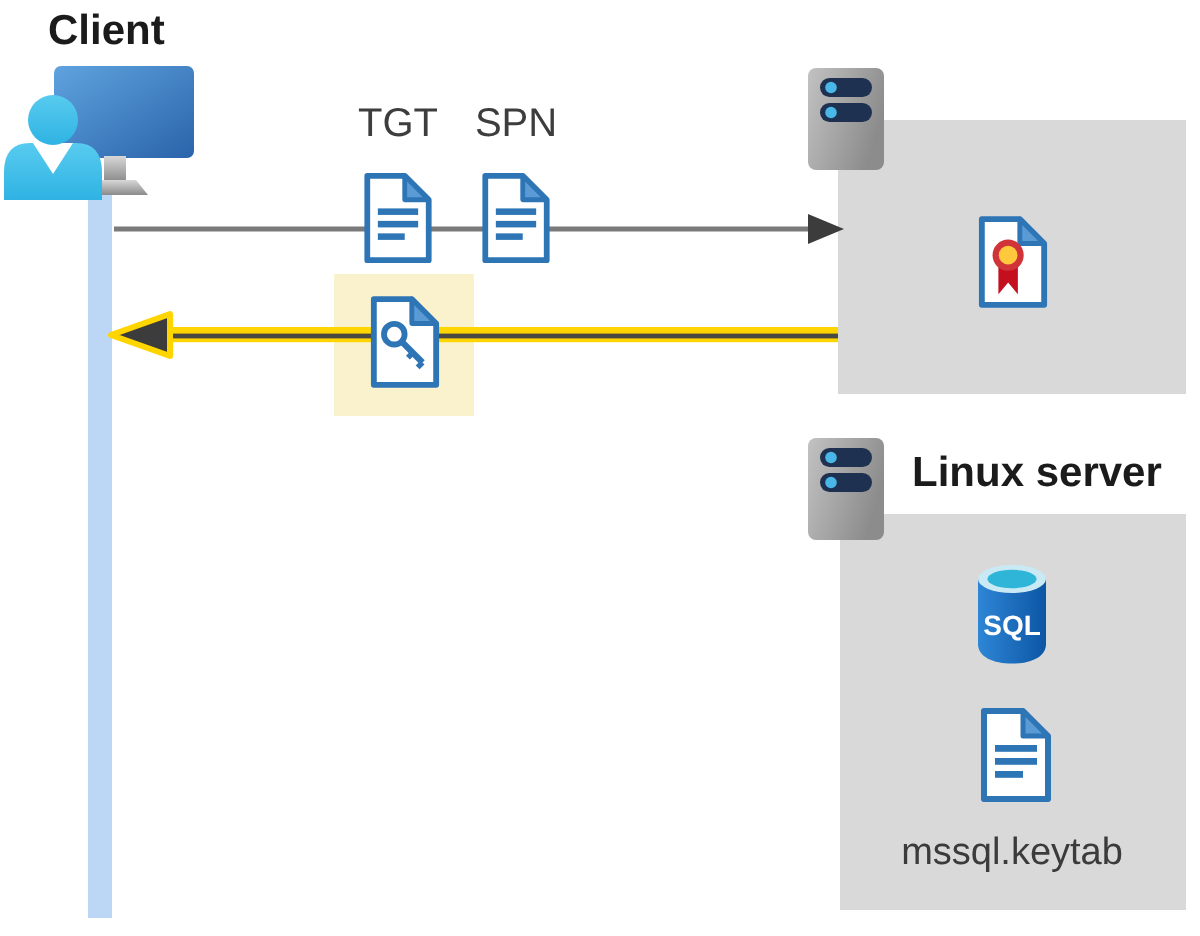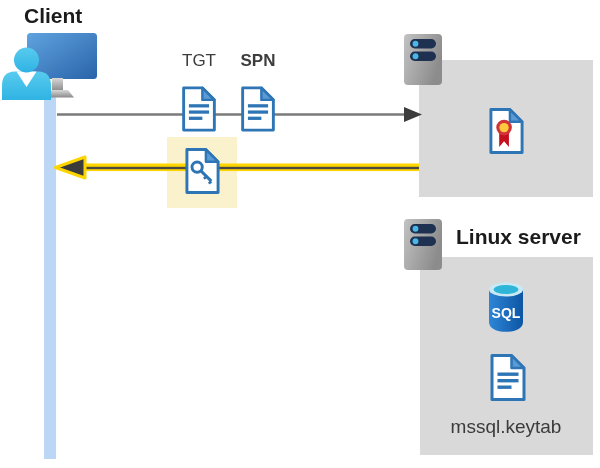--- a/index.html
+++ b/index.html
@@ -3,21 +3,21 @@
 <meta charset="utf-8">
 <style>
   html,body{margin:0;padding:0;background:#ffffff;}
   .canvas{
     position:relative;width:600px;height:468px;background:#ffffff;
     font-family:"Liberation Sans",sans-serif;overflow:hidden;
   }
   .abs{position:absolute;}
   .title{font-weight:bold;font-size:21px;color:#1b1b1b;line-height:26px;}
   .pre{white-space:pre-line;}
-  .small-label{font-size:17px;color:#3d3d3d;text-align:center;}
+  .small-label{font-size:20px;color:#3d3d3d;text-align:center;}
   .file-label{font-size:19px;color:#3b3b3b;text-align:center;}
   .gray-box{background:#d9d9d9;z-index:1;}
   .highlight{background:#faf2cd;z-index:1;}
   .lifeline{background:#bcd6f5;z-index:2;}
   .arrows{z-index:3;pointer-events:none;}
   .icon{z-index:4;}
   .txt{z-index:5;}
 </style>
 </head>
 <body>
@@ -66,21 +66,21 @@
     <g>
       <path d="M2 70 L2 56 Q2 41.5 15 41.5 L38 41.5 Q51 41.5 51 56 L51 70 Z" fill="url(#personGrad)"></path>
       <path d="M16.5 41.5 L26.5 57 L36.5 41.5 Z" fill="#ffffff"></path>
       <circle cx="26.5" cy="30" r="12.5" fill="url(#personGrad)"></circle>
     </g>
   </svg>
 
   <div class="abs txt title" style="left:24px;top:3px;">Client</div>
 
   <div class="abs txt small-label" style="left:176px;top:51px;width:46px;">TGT</div>
-  <div class="abs txt small-label" style="left:235px;top:51px;width:46px;font-weight:bold;">SPN</div>
+  <div class="abs txt small-label" style="left:235px;top:51px;width:46px;">SPN</div>
 
 
   <div class="abs txt title" style="left:456px;top:224px;">Linux server</div>
 
   <div class="abs txt file-label" style="left:426px;top:416px;width:160px;">mssql.keytab</div>
 
   <svg class="abs icon" style="left:180px;top:85px;" width="38" height="48" viewBox="0 0 38 50">
     <path d="M3 3 H22.5 L35 15.5 V47 H3 Z" fill="#ffffff" stroke="#2e75b6" stroke-width="3" stroke-linejoin="round"></path>
     <path d="M22.5 3 L22.5 15.5 L35 15.5 Z" fill="#5b9bd5" stroke="#2e75b6" stroke-width="2.5" stroke-linejoin="round"></path>
     <rect x="8.5" y="20" width="21" height="3.4" fill="#2e75b6"></rect>

